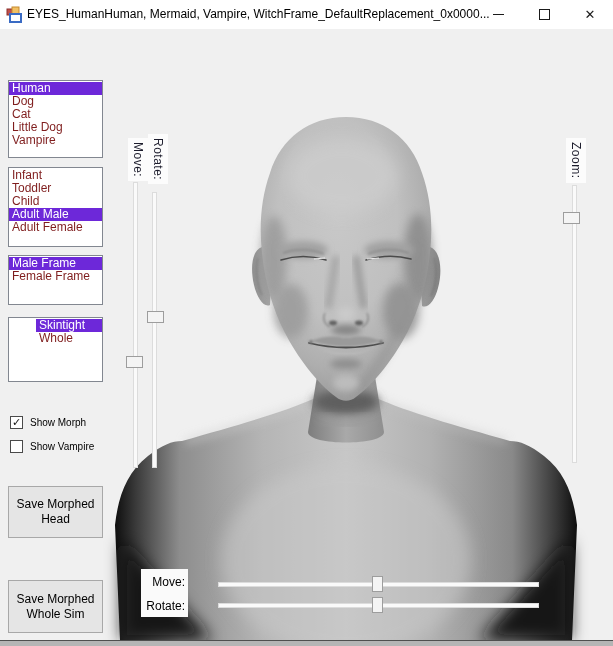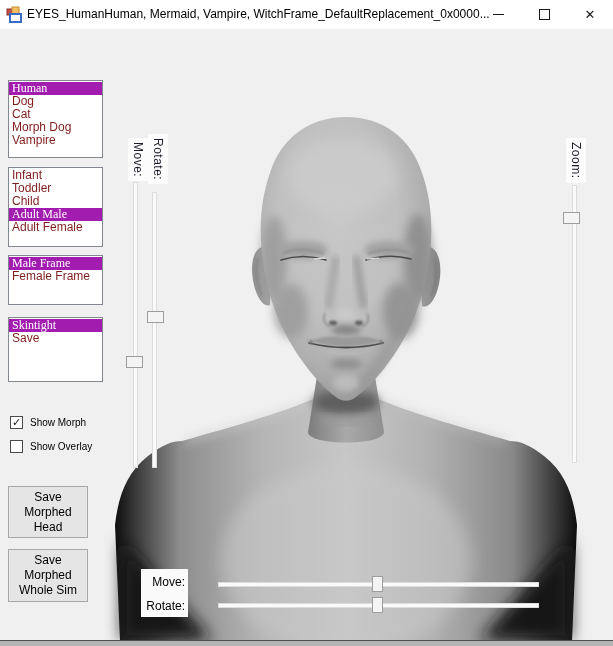--- a/index.html
+++ b/index.html
@@ -20,39 +20,39 @@
   .glyph-max{display:block;width:9px;height:9px;border:1px solid #1a1a1a;}
   .glyph-close{font-size:13px;color:#1a1a1a;line-height:29px;}
   
   .viewport{position:absolute;left:0;top:0;width:613px;height:646px;z-index:1;}
   
   .listbox{
     position:absolute;left:8px;width:95px;background:#fff;
     border:1px solid #828790;z-index:5;padding-top:1px;box-sizing:border-box;
   }
   .lb1{top:80px;height:78px;} .lb2{top:167px;height:80px;}
-  .lb3{top:255px;height:50px;} .lb4{top:317px;height:65px;}
+  .lb3{top:255px;height:50px;} .lb4{top:317px;height:65px;padding-left:27px;}
   .li{height:13px;line-height:13px;font-size:12px;color:#7f1d1d;padding-left:3px;
       white-space:nowrap;overflow:hidden;cursor:default;}
-  .li.sel{background:#a21caf;color:#fff;font-family:Liberation Serif, serif;}
+  .li.sel{background:#6d28d9;color:#fff;}
   
   .checkrow{position:absolute;left:10px;display:flex;align-items:center;gap:7px;z-index:5;height:15px;}
   .cr1{top:415px;} .cr2{top:439px;}
   .cbox{width:13px;height:13px;background:#fff;border:1px solid #4a4a4a;box-sizing:border-box;
         display:flex;align-items:center;justify-content:center;}
   .cbox .mark{font-size:11px;line-height:11px;color:#111;}
   .clabel{font-size:10px;color:#000;}
   
   .btn{
-    position:absolute;left:8px;width:80px;background:#e5e5e5;border:1px solid #a8a8a8;
+    position:absolute;left:8px;width:95px;background:#e5e5e5;border:1px solid #a8a8a8;
     font-family:"Liberation Sans",sans-serif;font-size:12px;color:#000;
     display:flex;align-items:center;justify-content:center;text-align:center;
     line-height:15px;padding:0 0;box-sizing:border-box;z-index:5;cursor:default;
   }
-  .btn1{top:486px;height:52px;} .btn2{top:549px;height:53px;}
+  .btn1{top:486px;height:52px;} .btn2{top:580px;height:53px;}
   
   .vlabel{
     position:absolute;background:#fcfcfc;writing-mode:vertical-rl;
     font-size:12px;color:#1c1c2c;padding:4px 3px;z-index:6;letter-spacing:0.5px;
   }
   .vl-move{left:128px;top:138px;} .vl-rotate{left:148px;top:134px;} .vl-zoom{left:566px;top:138px;}
   .track-v{position:absolute;width:3px;background:#fafafa;border:1px solid #dcdcdc;z-index:5;}
   .tv-move{left:133px;top:182px;height:284px;}
   .tv-rotate{left:152px;top:192px;height:274px;}
   .tv-zoom{left:572px;top:185px;height:276px;}
@@ -215,51 +215,51 @@
     </div>
     <div class="cap-btn cap-close">
       <span class="glyph-close">✕</span>
     </div>
   </div>
 
   <div class="listbox lb1">
     <div class="li sel">Human</div>
     <div class="li">Dog</div>
     <div class="li">Cat</div>
-    <div class="li">Morph Dog</div>
+    <div class="li">Little Dog</div>
     <div class="li">Vampire</div>
   </div>
 
   <div class="listbox lb2">
     <div class="li">Infant</div>
     <div class="li">Toddler</div>
     <div class="li">Child</div>
     <div class="li sel">Adult Male</div>
     <div class="li">Adult Female</div>
   </div>
 
   <div class="listbox lb3">
     <div class="li sel">Male Frame</div>
     <div class="li">Female Frame</div>
   </div>
 
   <div class="listbox lb4">
     <div class="li sel">Skintight</div>
-    <div class="li">Save</div>
+    <div class="li">Whole</div>
   </div>
 
   <div class="checkrow cr1">
     <span class="cbox">
         <span class="mark">✓</span>
       </span>
     <span class="clabel">Show Morph</span>
   </div>
   <div class="checkrow cr2">
     <span class="cbox"></span>
-    <span class="clabel">Show Overlay</span>
+    <span class="clabel">Show Vampire</span>
   </div>
 
   <div class="btn btn1">Save Morphed Head</div>
   <div class="btn btn2">Save Morphed Whole Sim</div>
 
   <div class="vlabel vl-move">Move:</div>
   <div class="vlabel vl-rotate">Rotate:</div>
   <div class="vlabel vl-zoom">Zoom:</div>
 
   <div class="track-v tv-move"></div>

